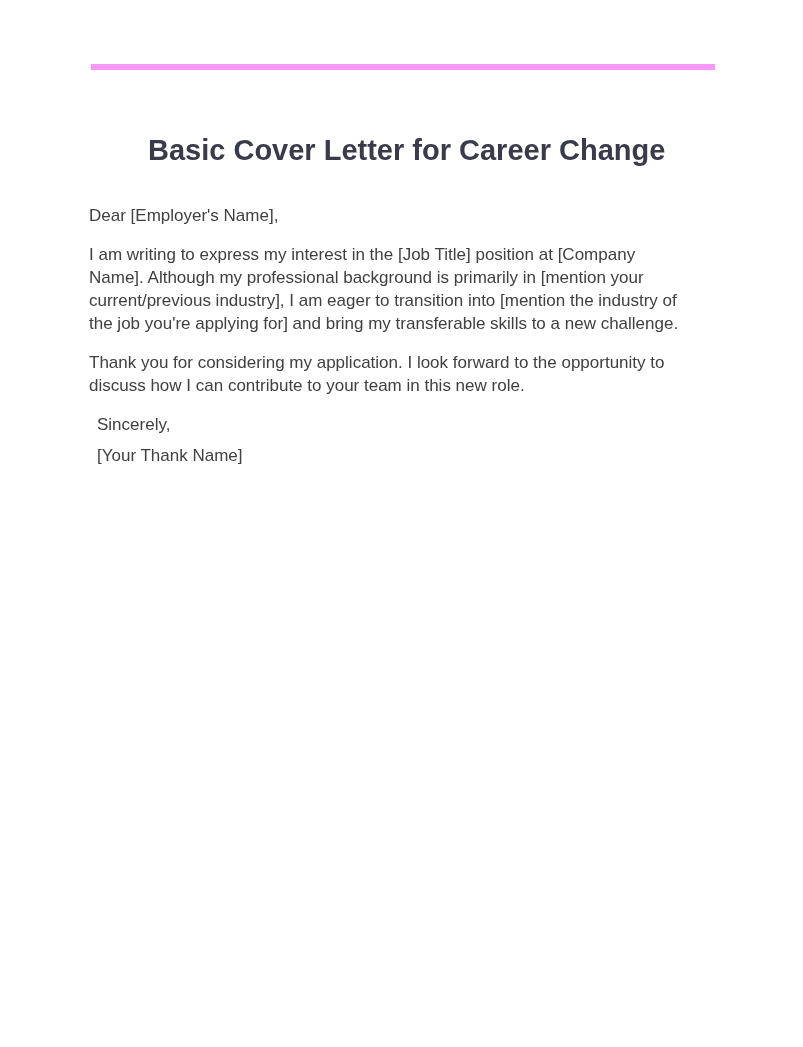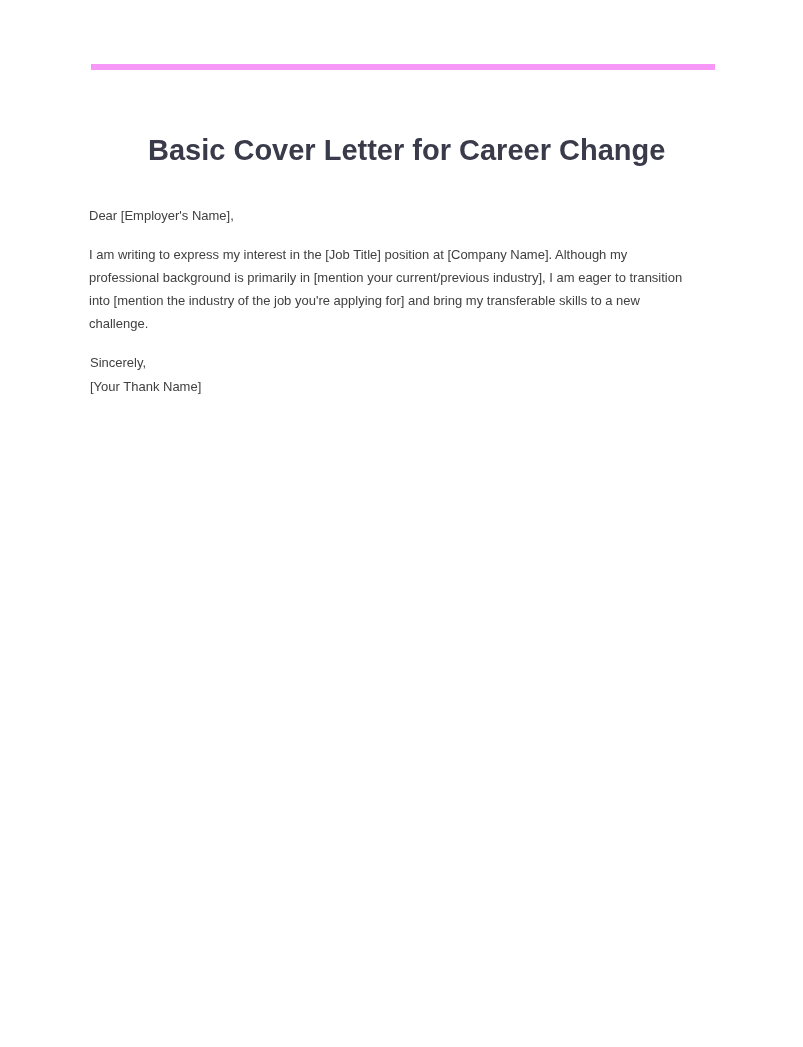--- a/index.html
+++ b/index.html
@@ -2,29 +2,30 @@
 <html><head>
 <meta charset="utf-8">
 <style>
   html, body { margin: 0; padding: 0; background: #ffffff; }
   body { width: 803px; height: 1047px; position: relative; overflow: hidden;
          font-family: "Liberation Sans", sans-serif; }
   .accent-bar { position: absolute; left: 91px; top: 64px; width: 624px; height: 6px; background: #f797f7; }
   .title { position: absolute; left: 140px; top: 122px; margin: 8px; font-weight: bold;
            font-size: 29px; color: #3a3b4a; white-space: nowrap; line-height: 40px; }
   .body { position: absolute; left: 89px; top: 204px; width: 600px; color: #404040;
-          font-size: 13px; line-height: 23px; }
+          font-size: 17px; line-height: 23px; }
   .body p { margin: 0 0 16px 0; }
-  .body p.sig { margin: 1px; }
+  .body p.sig { margin: 8px; }
 </style>
 </head>
 <body>
 
 <div class="accent-bar"></div>
 
 <h1 class="title">Basic Cover Letter for Career Change</h1>
 
 <div class="body">
   <p>Dear [Employer's Name],</p>
   <p>I am writing to express my interest in the [Job Title] position at [Company Name]. Although my professional background is primarily in [mention your current/previous industry], I am eager to transition into [mention the industry of the job you're applying for] and bring my transferable skills to a new challenge.</p>
+  <p>Thank you for considering my application. I look forward to the opportunity to discuss how I can contribute to your team in this new role.</p>
   <p class="sig">Sincerely,</p>
   <p class="sig">[Your Thank Name]</p>
 </div>
 
 </body></html>

